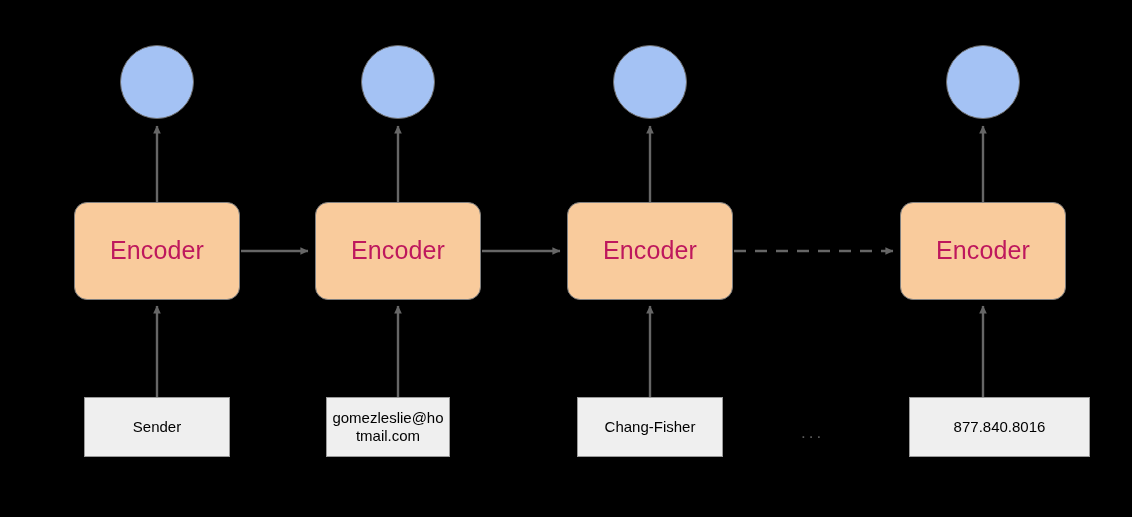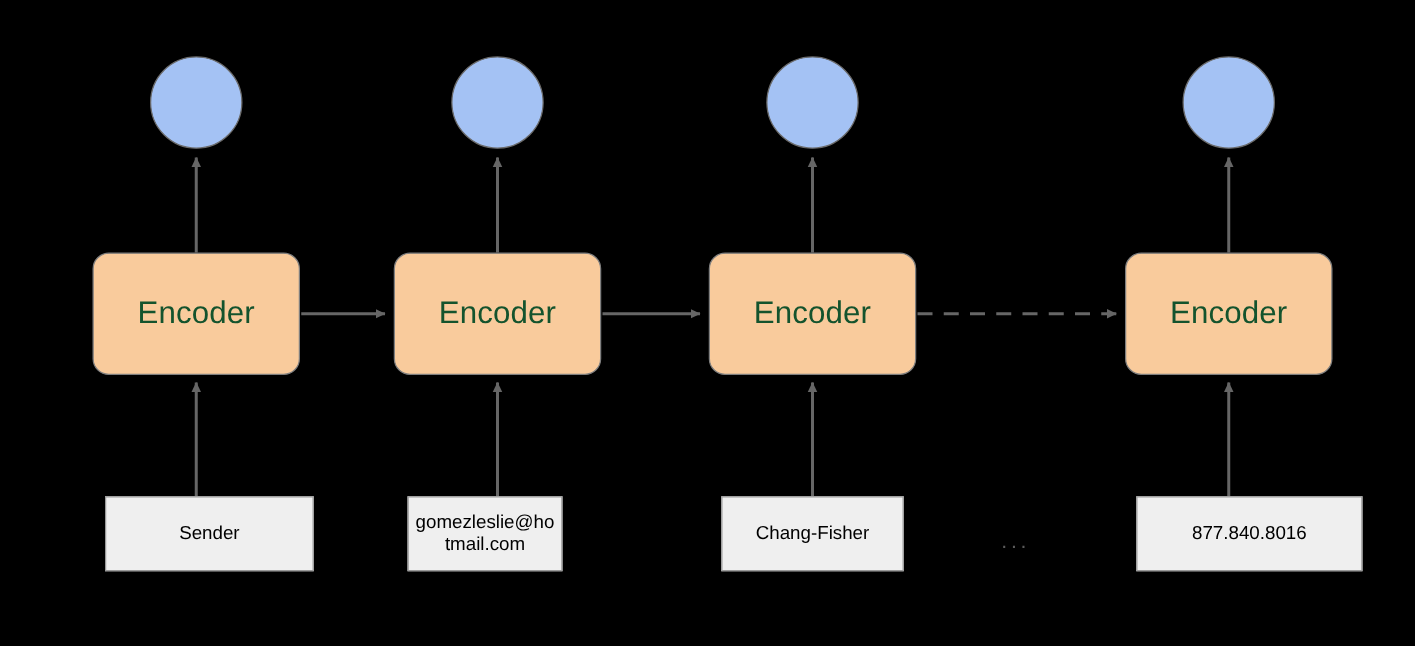--- a/index.html
+++ b/index.html
@@ -31,21 +31,21 @@
     background: #f9cb9c;
     border: 1.6px solid #7f7f7f;
     border-radius: 13px;
     box-sizing: border-box;
     display: flex;
     align-items: center;
     justify-content: center;
   }
   .encoder-label {
     font-size: 25px;
-    color: #14532d;
+    color: #be185d;
     line-height: 1.1;
     letter-spacing: 0.1px;
   }
   .token-box {
     position: absolute;
     height: 60px;
     background: #efefef;
     border: 1.4px solid #9a9a9a;
     box-sizing: border-box;
     display: flex;
@@ -121,21 +121,21 @@
   <div class="encoder-box" style="left:315px; top:202px;">
     <span class="encoder-label">Encoder</span>
   </div>
   <div class="encoder-box" style="left:567px; top:202px;">
     <span class="encoder-label">Encoder</span>
   </div>
   <div class="encoder-box" style="left:900px; top:202px;">
     <span class="encoder-label">Encoder</span>
   </div>
 
-  <div class="token-box" style="left:84px; top:397px; width:167px;">
+  <div class="token-box" style="left:84px; top:397px; width:146px;">
     <span class="token-label">Sender</span>
   </div>
   <div class="token-box" style="left:326px; top:397px; width:124px;">
     <span class="token-label">gomezleslie@hotmail.com</span>
   </div>
   <div class="token-box" style="left:577px; top:397px; width:146px;">
     <span class="token-label">Chang-Fisher</span>
   </div>
   <div class="token-box" style="left:909px; top:397px; width:181px;">
     <span class="token-label">877.840.8016</span>

